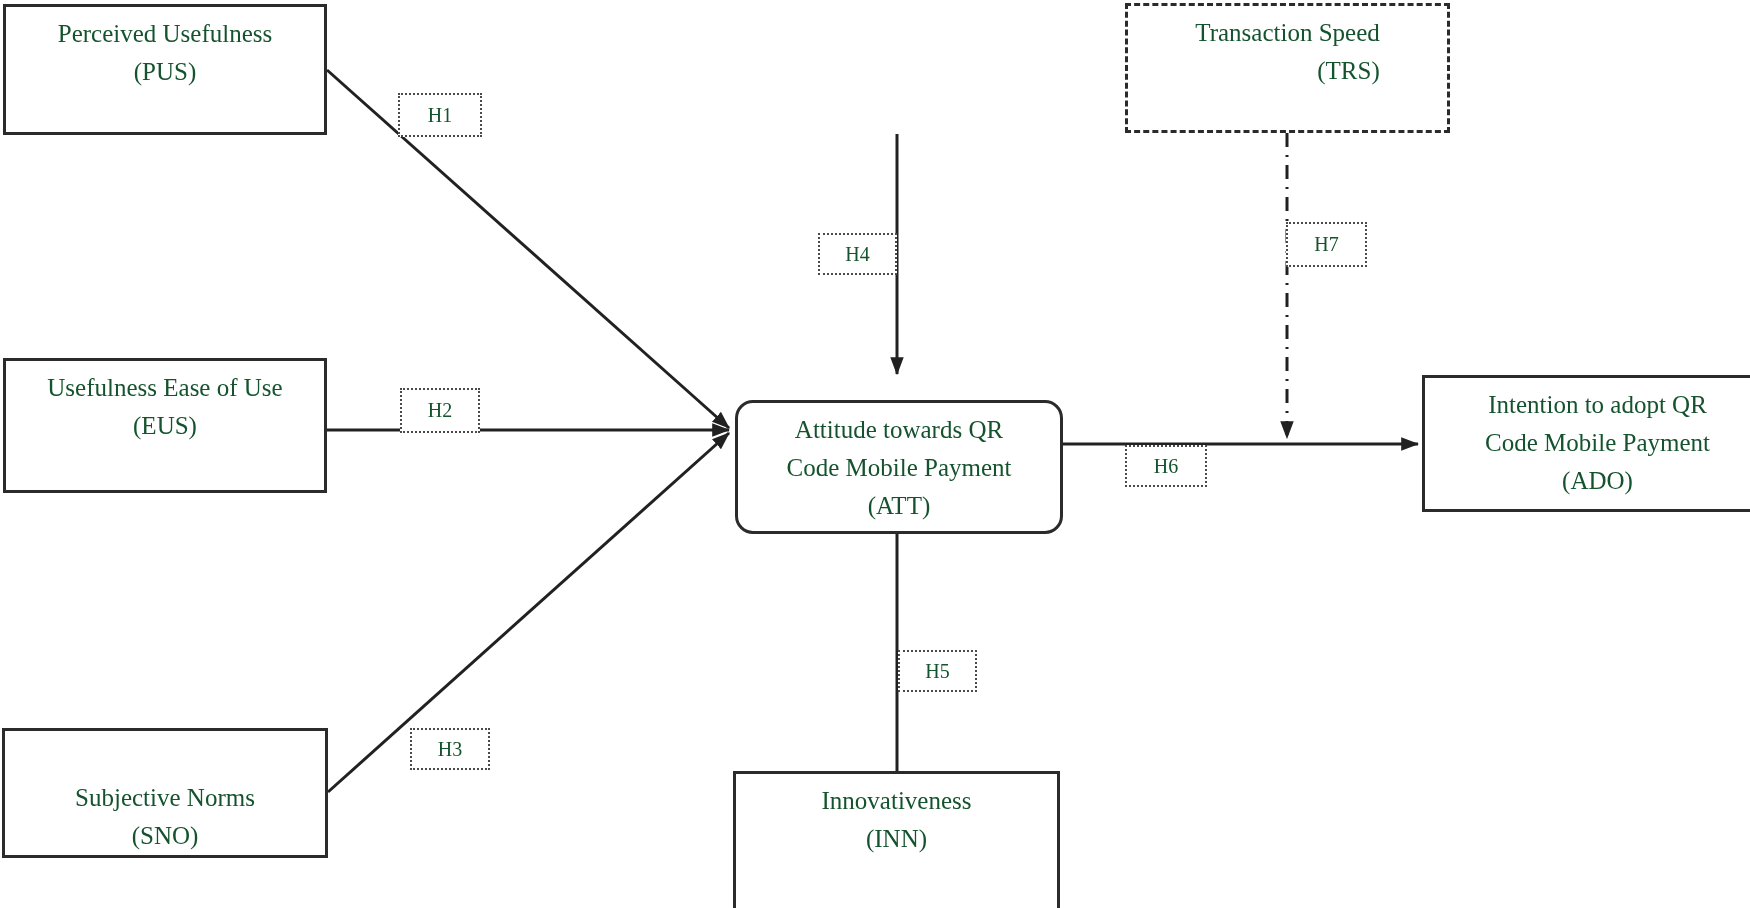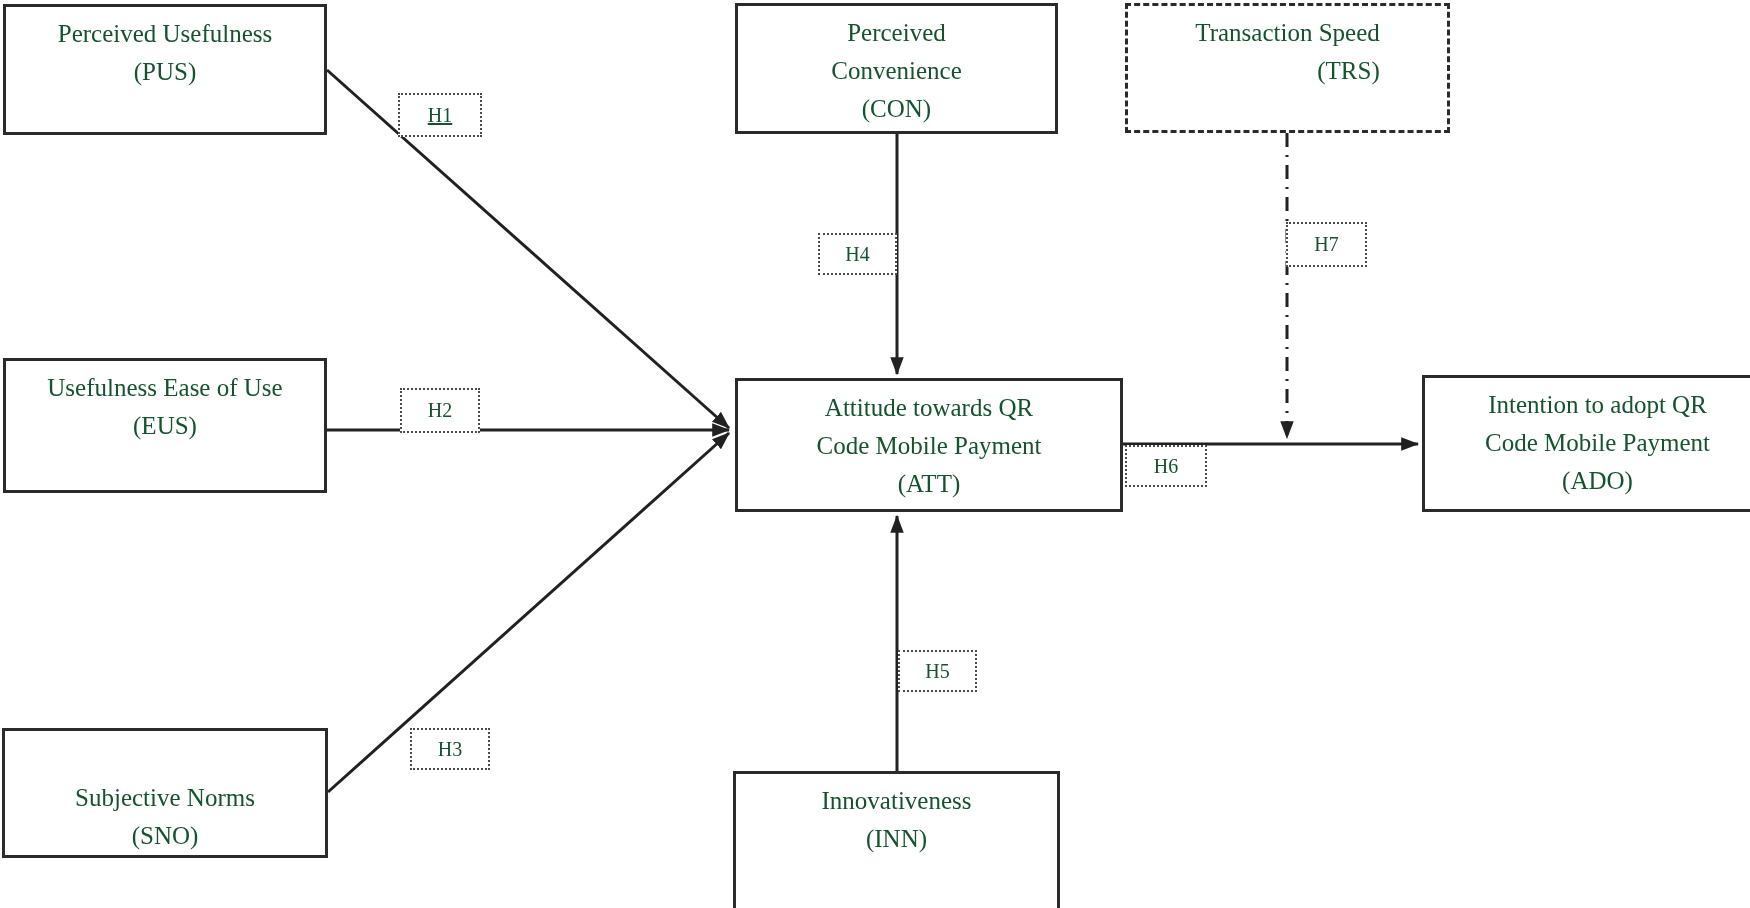--- a/index.html
+++ b/index.html
@@ -79,49 +79,44 @@
   <div class="node" style="left:3px; top:358px; width:324px; height:135px;">
     <span class="node-label">Usefulness Ease of Use
 (EUS)</span>
   </div>
 
   <div class="node" style="left:2px; top:728px; width:326px; height:130px;align-items:flex-end;">
     <span class="node-label">Subjective Norms
 (SNO)</span>
   </div>
 
-  <div class="node" style="left:735px; top:3px; width:323px; height:131px;">
-    <span class="node-label">Perceived
-Convenience
-(CON)</span>
-  </div>
 
   <div class="node dashed" style="left:1125px; top:3px; width:325px; height:130px;text-align:right;">
     <span class="node-label">Transaction Speed
 (TRS)</span>
   </div>
 
-  <div class="node" style="left:735px; top:378px; width:388px; height:134px;">
+  <div class="node" style="left:735px; top:400px; width:328px; height:134px;border-radius:18px;">
     <span class="node-label">Attitude towards QR
 Code Mobile Payment
 (ATT)</span>
   </div>
 
   <div class="node" style="left:1422px; top:375px; width:351px; height:137px;">
     <span class="node-label">Intention to adopt QR
 Code Mobile Payment
 (ADO)</span>
   </div>
 
   <div class="node" style="left:733px; top:771px; width:327px; height:165px;">
     <span class="node-label">Innovativeness
 (INN)</span>
   </div>
 
-  <div class="hlabel" style="left:398px; top:93px; width:84px; height:44px;text-decoration:underline;">
+  <div class="hlabel" style="left:398px; top:93px; width:84px; height:44px;">
     <span>H1</span>
   </div>
 
   <div class="hlabel" style="left:400px; top:388px; width:80px; height:45px;">
     <span>H2</span>
   </div>
 
   <div class="hlabel" style="left:410px; top:728px; width:80px; height:42px;">
     <span>H3</span>
   </div>

